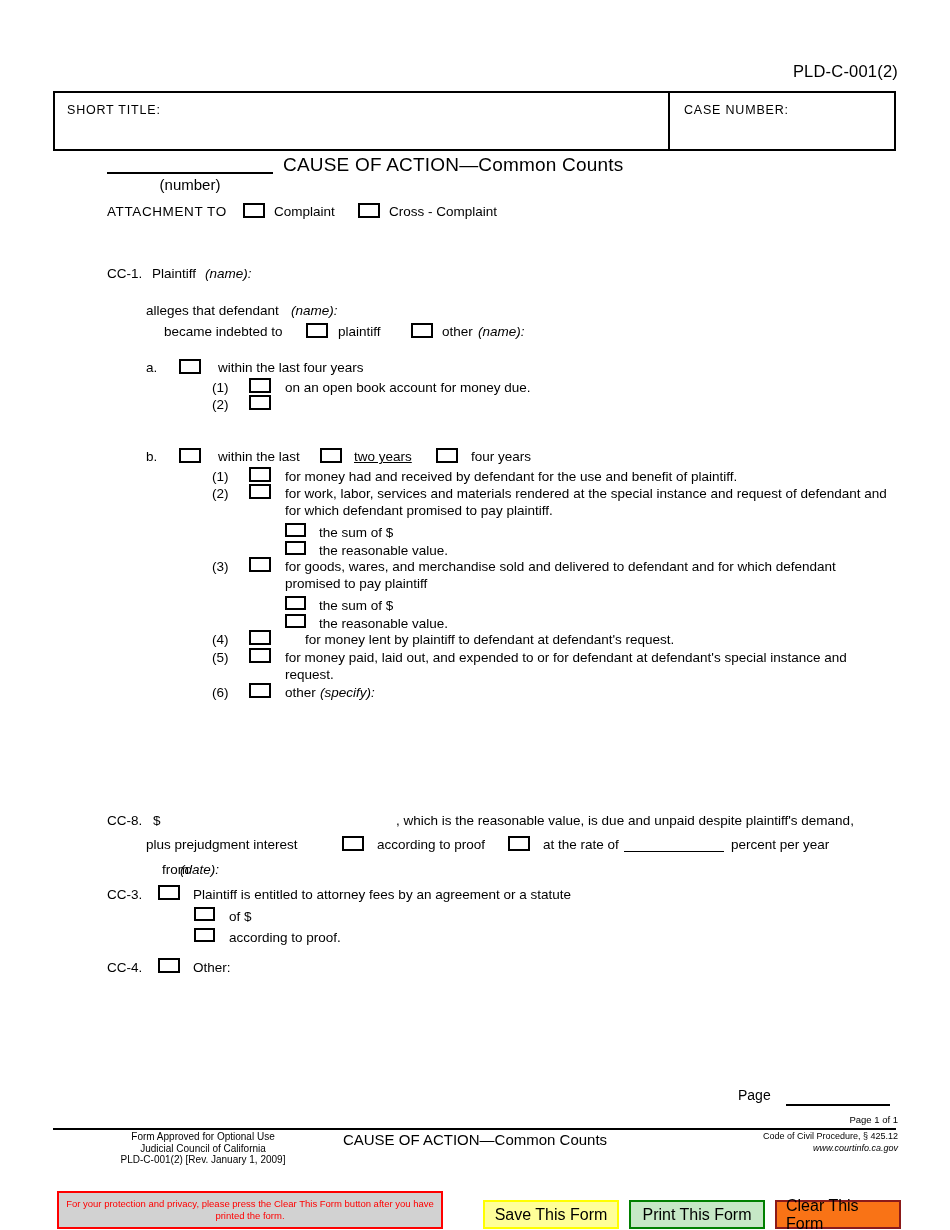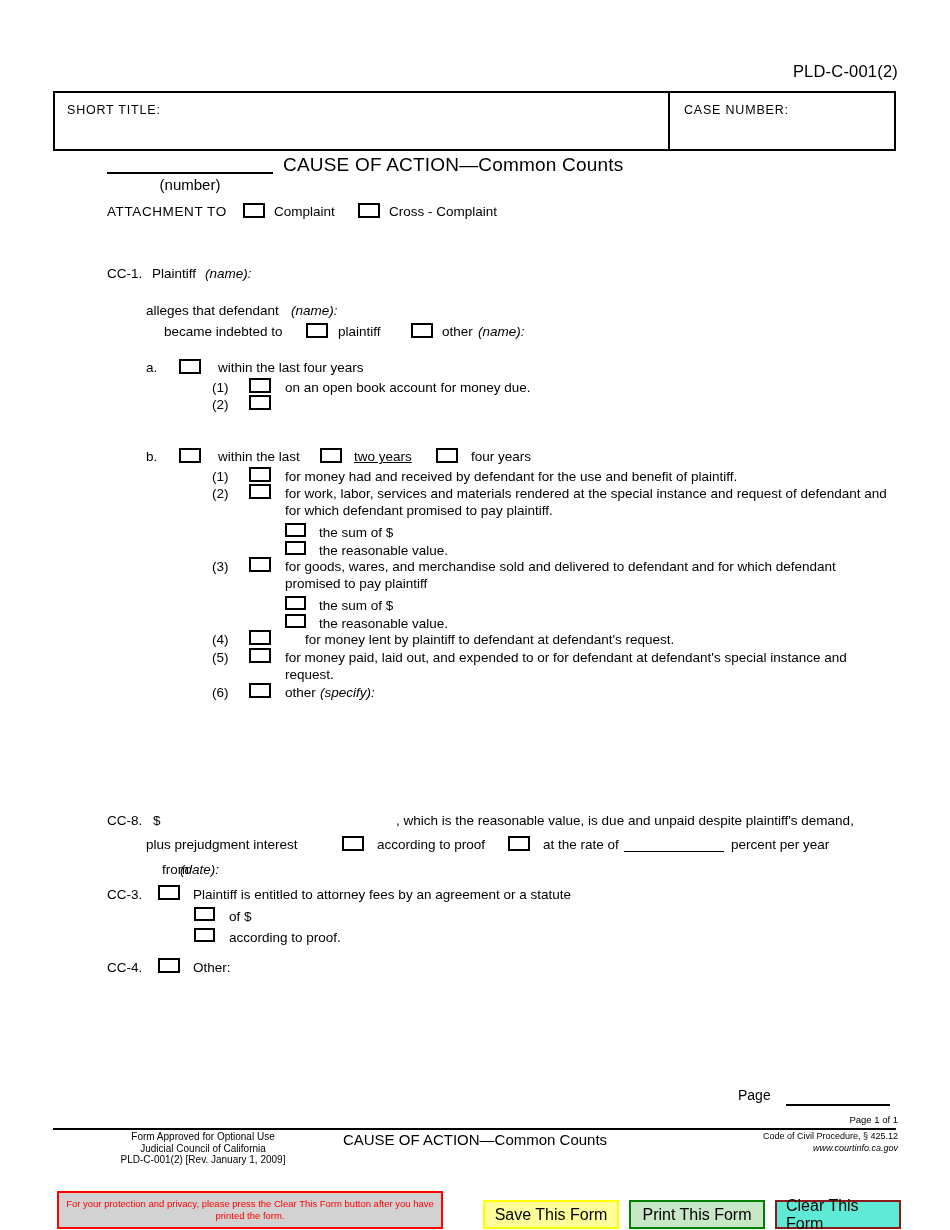--- a/index.html
+++ b/index.html
@@ -128,21 +128,21 @@
   .btn {
     position: absolute;
     top: 1200px;
     height: 29px;
     display: flex; align-items: center; justify-content: center;
     font-size: 16px;
     padding: 0 9px;
   }
   .btn-save  { left: 483px; width: 136px; background: #ffff99; border: 2px solid #ffff00; }
   .btn-print { left: 629px; width: 136px; background: #c6e8c6; border: 2px solid #008000; }
-  .btn-clear { left: 775px; width: 126px; background: #5eead4; border: 2px solid #8b1a1a; }
+  .btn-clear { left: 775px; width: 126px; background: #f97316; border: 2px solid #8b1a1a; }
 </style>
 </head>
 <body>
 
 <div class="page">
 
 
   <div class="form-number">PLD-C-001(2)</div>
 
   <div class="titlebox">

